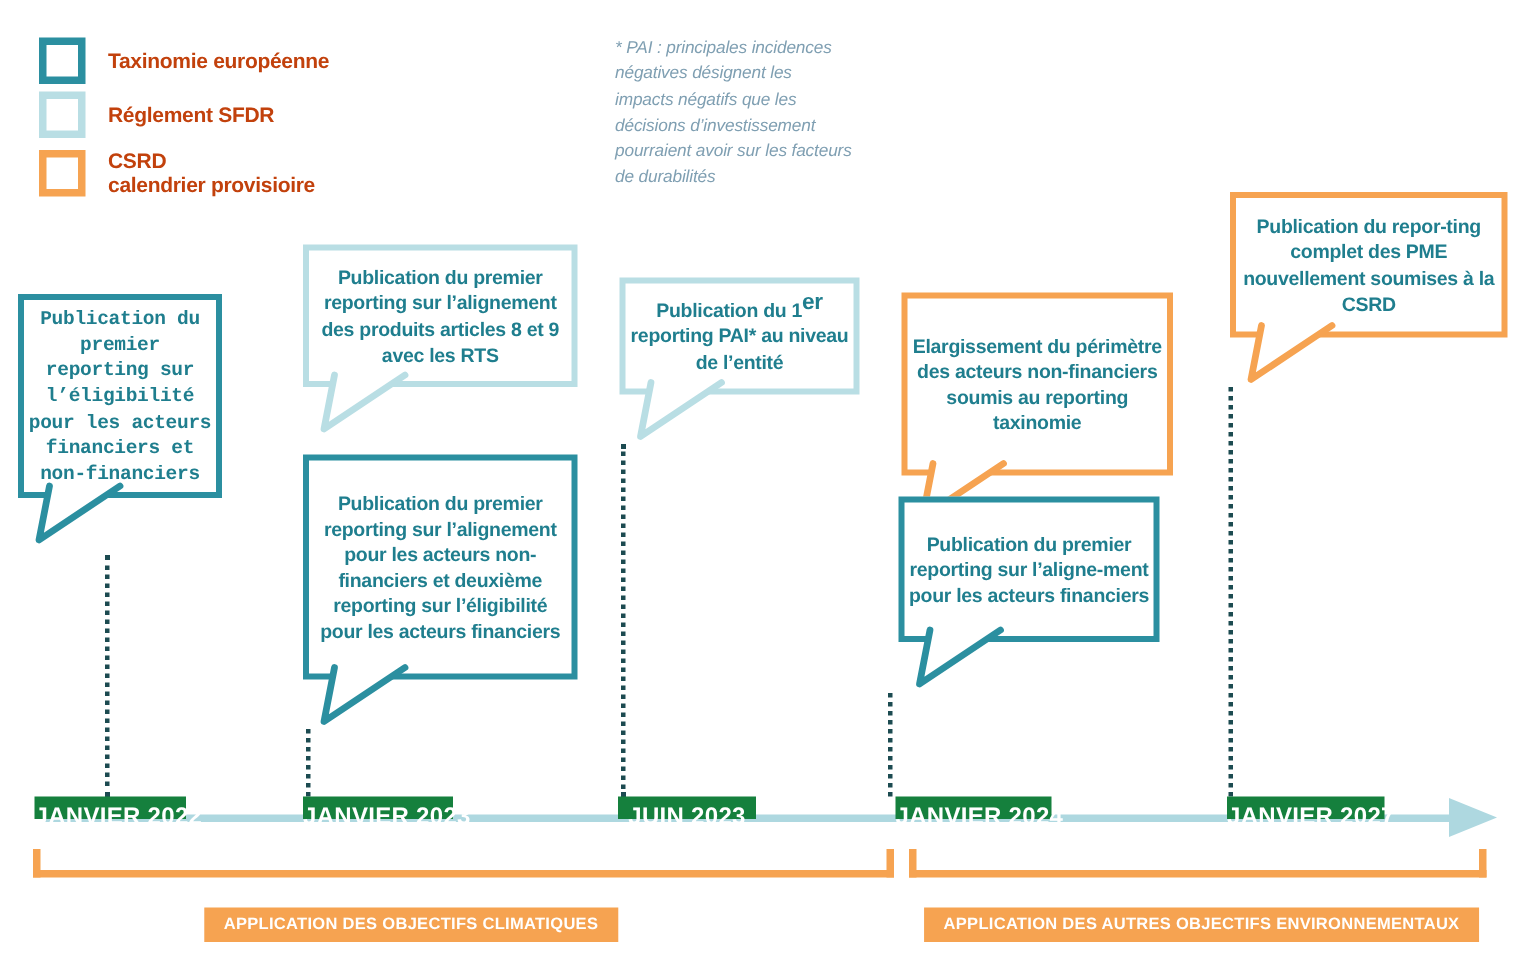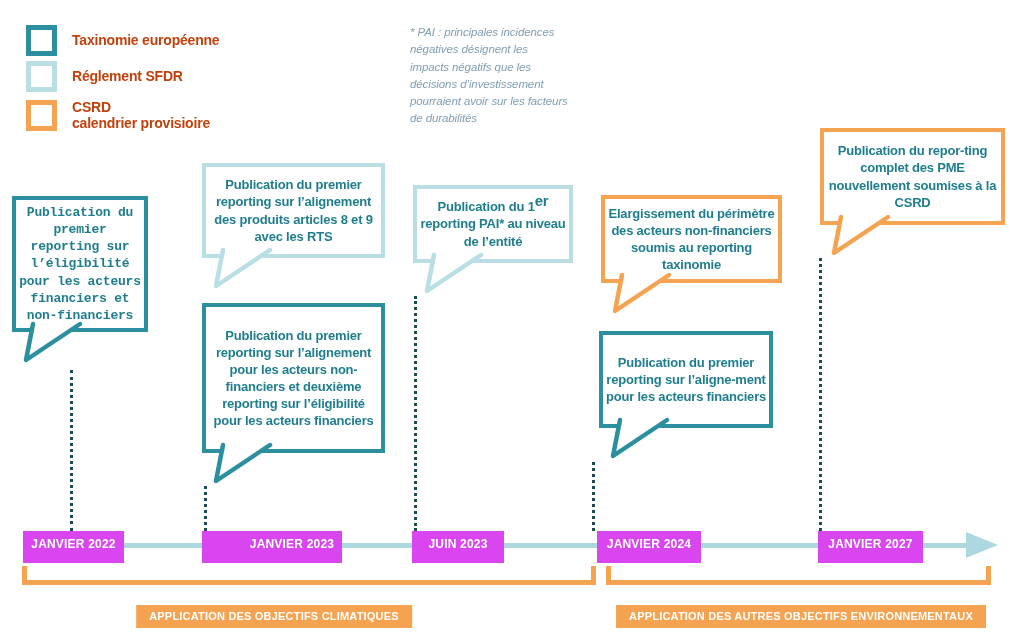--- a/index.html
+++ b/index.html
@@ -39,22 +39,22 @@
   .callout sup{font-size:15px;vertical-align:super;line-height:0;}
   
   .connector{position:absolute;width:0;border-left:3px dotted #1c4b51;}
   
   .timeline-line{position:absolute;left:30px;top:543px;width:942px;height:5px;background:#aed8e0;}
   .timeline-arrow{
     position:absolute;left:966px;top:532px;width:0;height:0;
     border-left:32px solid #aed8e0;border-top:13px solid transparent;border-bottom:13px solid transparent;
   }
   .date-box{
-    position:absolute;top:531px;height:32px;background:#d946ef;color:#fff;
-    font-weight:bold;font-size:12px;line-height:27px;text-align:center;
+    position:absolute;top:531px;height:15px;background:#15803d;color:#fff;
+    font-weight:bold;font-size:16px;line-height:27px;text-align:center;
     letter-spacing:0.2px;white-space:nowrap;
   }
   
   .bracket{position:absolute;top:566px;height:19px;box-sizing:border-box;border:5px solid #f6a351;border-top:none;}
   .phase-label{
     position:absolute;top:605px;height:23px;background:#f6a351;color:#fff;
     font-weight:bold;font-size:11px;line-height:23px;text-align:center;
     padding:0 13px;white-space:nowrap;transform:translateX(-50%);letter-spacing:0.2px;
   }
 </style>
@@ -110,21 +110,21 @@
       </svg>
   </div>
 
   <div class="callout sfdr" style="left:413px;top:185px;width:160px;height:78px;">
     <span><span>Publication du 1</span><sup>er</sup><span> reporting PAI* au niveau de l’entité</span></span>
     <svg class="tail" viewBox="0 0 60 40">
         <path d="M9 0 L2 36 L56 0"></path>
       </svg>
   </div>
 
-  <div class="callout csrd" style="left:601px;top:195px;width:181px;height:88px;">
+  <div class="callout csrd" style="left:601px;top:195px;width:181px;height:122px;">
     <span>Elargissement du périmètre des acteurs non-financiers soumis au reporting taxinomie</span>
     <svg class="tail" viewBox="0 0 60 40">
         <path d="M9 0 L2 36 L56 0"></path>
       </svg>
   </div>
 
   <div class="callout taxonomie" style="left:599px;top:331px;width:174px;height:97px;">
     <span>Publication du premier reporting sur l’aligne-ment pour les acteurs financiers</span>
     <svg class="tail" viewBox="0 0 60 40">
         <path d="M9 0 L2 36 L56 0"></path>
@@ -135,21 +135,21 @@
     <span>Publication du repor-ting complet des PME nouvellement soumises à la CSRD</span>
     <svg class="tail" viewBox="0 0 60 40">
         <path d="M9 0 L2 36 L56 0"></path>
       </svg>
   </div>
 
   <div class="timeline-line"></div>
   <div class="timeline-arrow"></div>
 
   <div class="date-box" style="left:23px;width:101px;">JANVIER 2022</div>
-  <div class="date-box" style="left:202px;width:100px;padding-left:40px;">JANVIER 2023</div>
+  <div class="date-box" style="left:202px;width:100px;">JANVIER 2023</div>
   <div class="date-box" style="left:412px;width:92px;">JUIN 2023</div>
   <div class="date-box" style="left:597px;width:104px;">JANVIER 2024</div>
   <div class="date-box" style="left:818px;width:105px;">JANVIER 2027</div>
 
   <div class="bracket" style="left:22px;width:574px;"></div>
   <div class="bracket" style="left:606px;width:385px;"></div>
 
   <div class="phase-label" style="left:274px;">APPLICATION DES OBJECTIFS CLIMATIQUES</div>
   <div class="phase-label" style="left:801px;">APPLICATION DES AUTRES OBJECTIFS ENVIRONNEMENTAUX</div>
 

